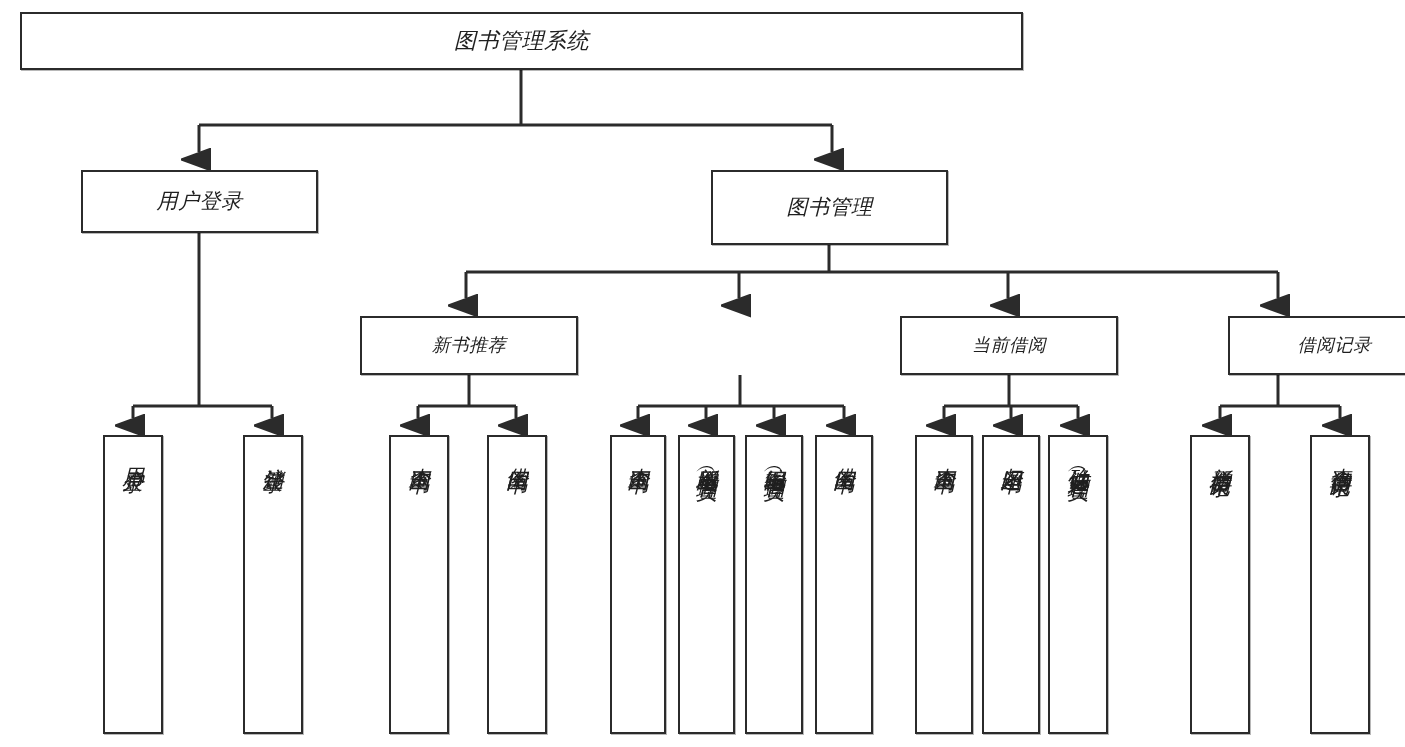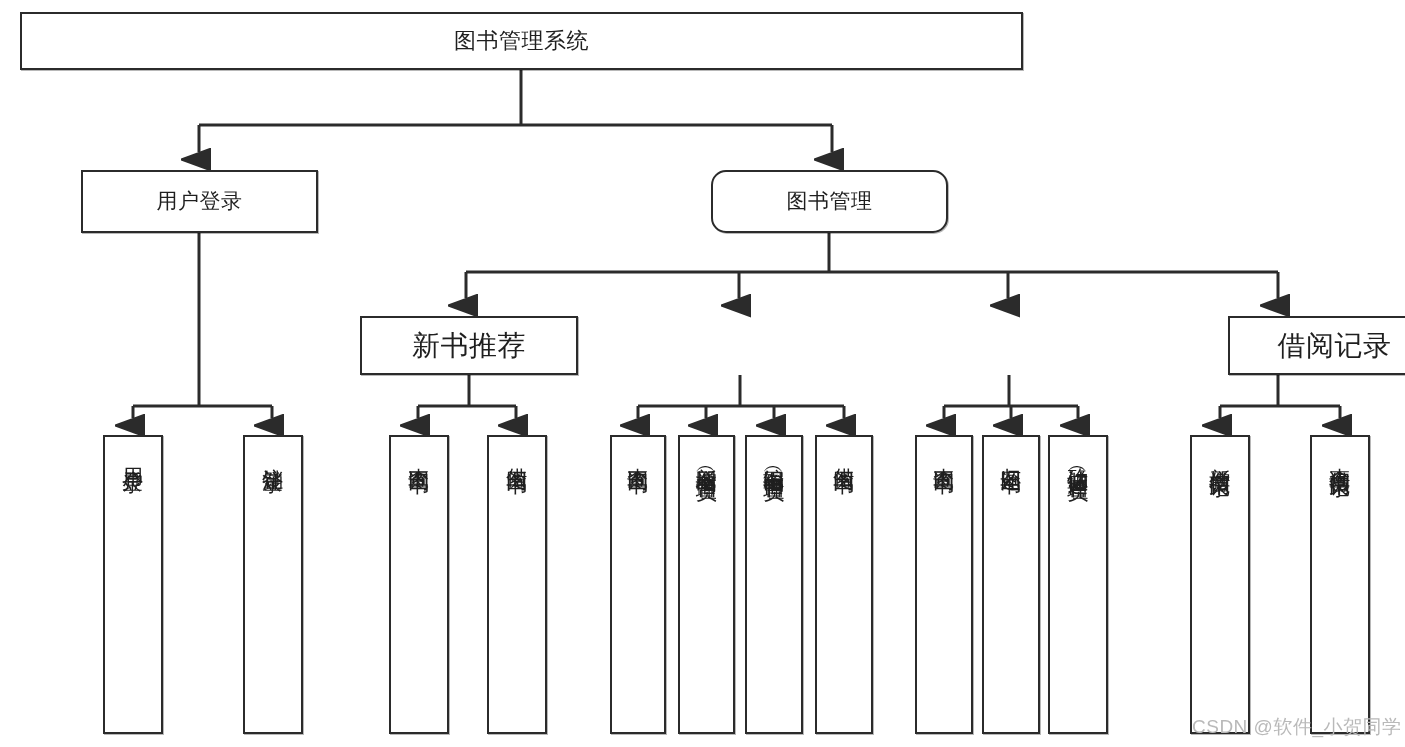--- a/index.html
+++ b/index.html
@@ -29,31 +29,32 @@
   }
   .node {
     position: absolute;
     box-sizing: border-box;
     border: 2px solid #1d4ed8;
     background: #ffffff;
     display: flex;
     align-items: center;
     justify-content: center;
     box-shadow: 1px 1px 0 rgba(0,0,0,0.28);
+    font-style: italic;
   }
   .node .lbl {
     font-size: 21px;
     line-height: 1.18;
     color: #1f1f1f;
     letter-spacing: 0.5px;
     white-space: nowrap;
   }
   .node.lv1 .lbl { font-size: 22px; }
   .node.lv2 .lbl { font-size: 21px; }
-  .node.lv3 .lbl { font-size: 28px; }
+  .node.lv3 .lbl { font-size: 18px; }
   .node.leaf {
     align-items: flex-start;
     justify-content: center;
     padding-top: 14px;
   }
   .node.leaf .lbl {
     writing-mode: vertical-rl;
     text-orientation: upright;
     font-size: 21px;
     line-height: 1.30;
@@ -124,26 +125,29 @@
     </g>
   </svg>
 
   <div class="node lv1" style="left: 20px; top: 12px; width: 1003px; height: 58px; border-color: rgb(43, 43, 43); background: rgb(255, 255, 255);">
     <span class="lbl" style="color: rgb(31, 31, 31);">图书管理系统</span>
   </div>
 
   <div class="node lv2" style="left: 81px; top: 170px; width: 237px; height: 63px; border-color: rgb(43, 43, 43); background: rgb(255, 255, 255);">
     <span class="lbl" style="color: rgb(31, 31, 31);">用户登录</span>
   </div>
-  <div class="node lv2" style="left: 711px; top: 170px; width: 237px; height: 63px; border-color: rgb(43, 43, 43); background: rgb(255, 255, 255); border-radius: 15px;">
+  <div class="node lv2" style="left: 711px; top: 170px; width: 237px; height: 75px; border-color: rgb(43, 43, 43); background: rgb(255, 255, 255);">
     <span class="lbl" style="color: rgb(31, 31, 31);">图书管理</span>
   </div>
 
   <div class="node lv3" style="left: 360px; top: 316px; width: 218px; height: 59px; border-color: rgb(43, 43, 43); background: rgb(255, 255, 255);">
     <span class="lbl" style="color: rgb(31, 31, 31);">新书推荐</span>
+  </div>
+  <div class="node lv3" style="left: 900px; top: 316px; width: 218px; height: 59px; border-color: rgb(43, 43, 43); background: rgb(255, 255, 255);">
+    <span class="lbl" style="color: rgb(31, 31, 31);">当前借阅</span>
   </div>
   <div class="node lv3" style="left: 1228px; top: 316px; width: 213px; height: 59px; border-color: rgb(43, 43, 43); background: rgb(255, 255, 255);">
     <span class="lbl" style="color: rgb(31, 31, 31);">借阅记录</span>
   </div>
 
   <div class="node leaf" style="left: 103px; top: 435px; width: 60px; height: 299px; border-color: rgb(43, 43, 43); background: rgb(255, 255, 255);">
     <span class="lbl" style="color: rgb(31, 31, 31);">用户登录</span>
   </div>
   <div class="node leaf" style="left: 243px; top: 435px; width: 60px; height: 299px; border-color: rgb(43, 43, 43); background: rgb(255, 255, 255);">
     <span class="lbl" style="color: rgb(31, 31, 31);">注销登录</span>
@@ -175,17 +179,14 @@
   <div class="node leaf" style="left: 1048px; top: 435px; width: 60px; height: 299px; border-color: rgb(43, 43, 43); background: rgb(255, 255, 255);">
     <span class="lbl" style="color: rgb(31, 31, 31);">确认归还（管理员）</span>
   </div>
   <div class="node leaf" style="left: 1190px; top: 435px; width: 60px; height: 299px; border-color: rgb(43, 43, 43); background: rgb(255, 255, 255);">
     <span class="lbl" style="color: rgb(31, 31, 31);">新增借阅记录</span>
   </div>
   <div class="node leaf" style="left: 1310px; top: 435px; width: 60px; height: 299px; border-color: rgb(43, 43, 43); background: rgb(255, 255, 255);">
     <span class="lbl" style="color: rgb(31, 31, 31);">查询借阅记录</span>
   </div>
 
-  <div class="watermark" style="left: 1192px; top: 714px;">
-    <span>CSDN @软件_小贺同学</span>
-  </div>
 
 </div>
 
 </body></html>

